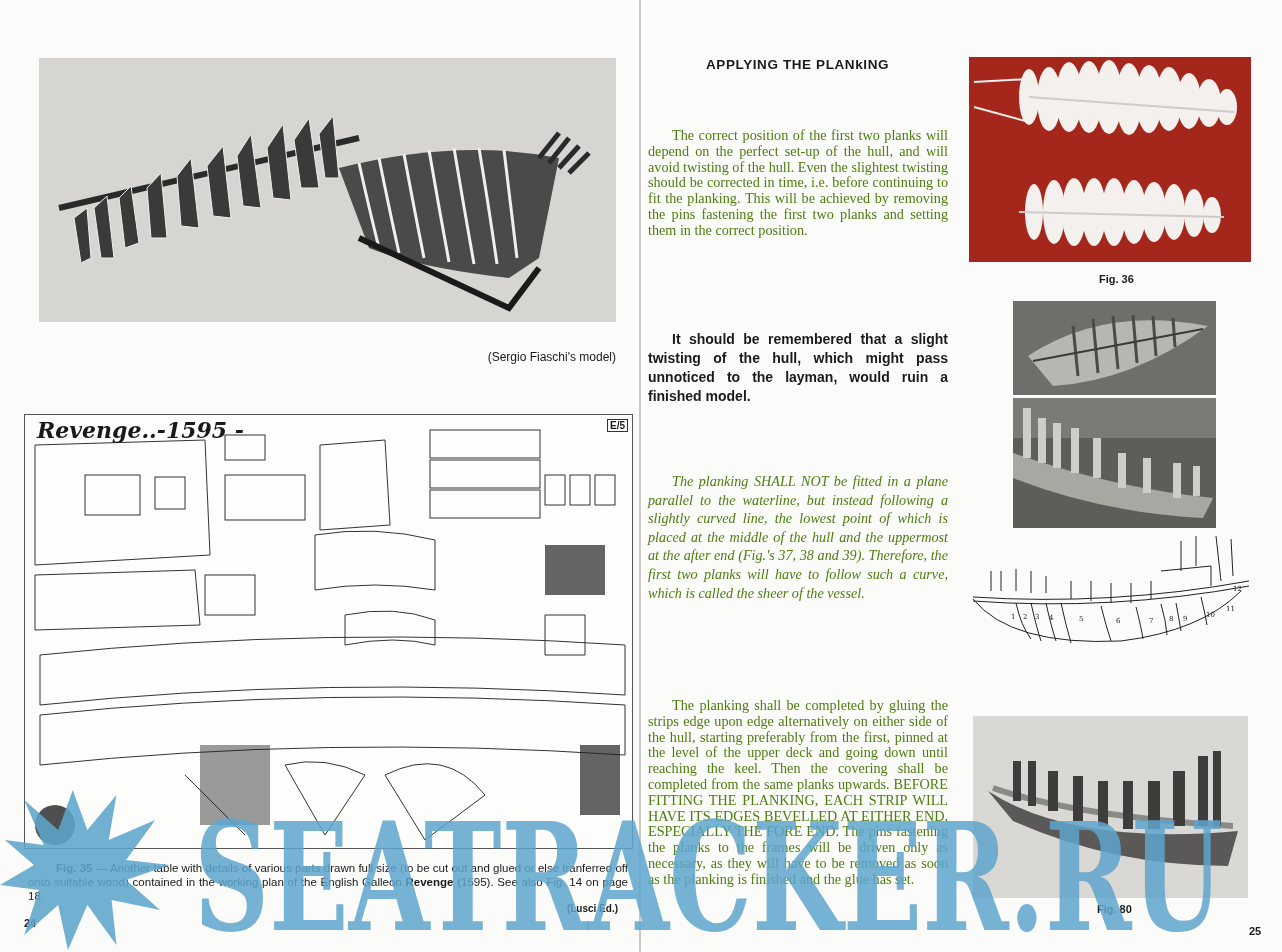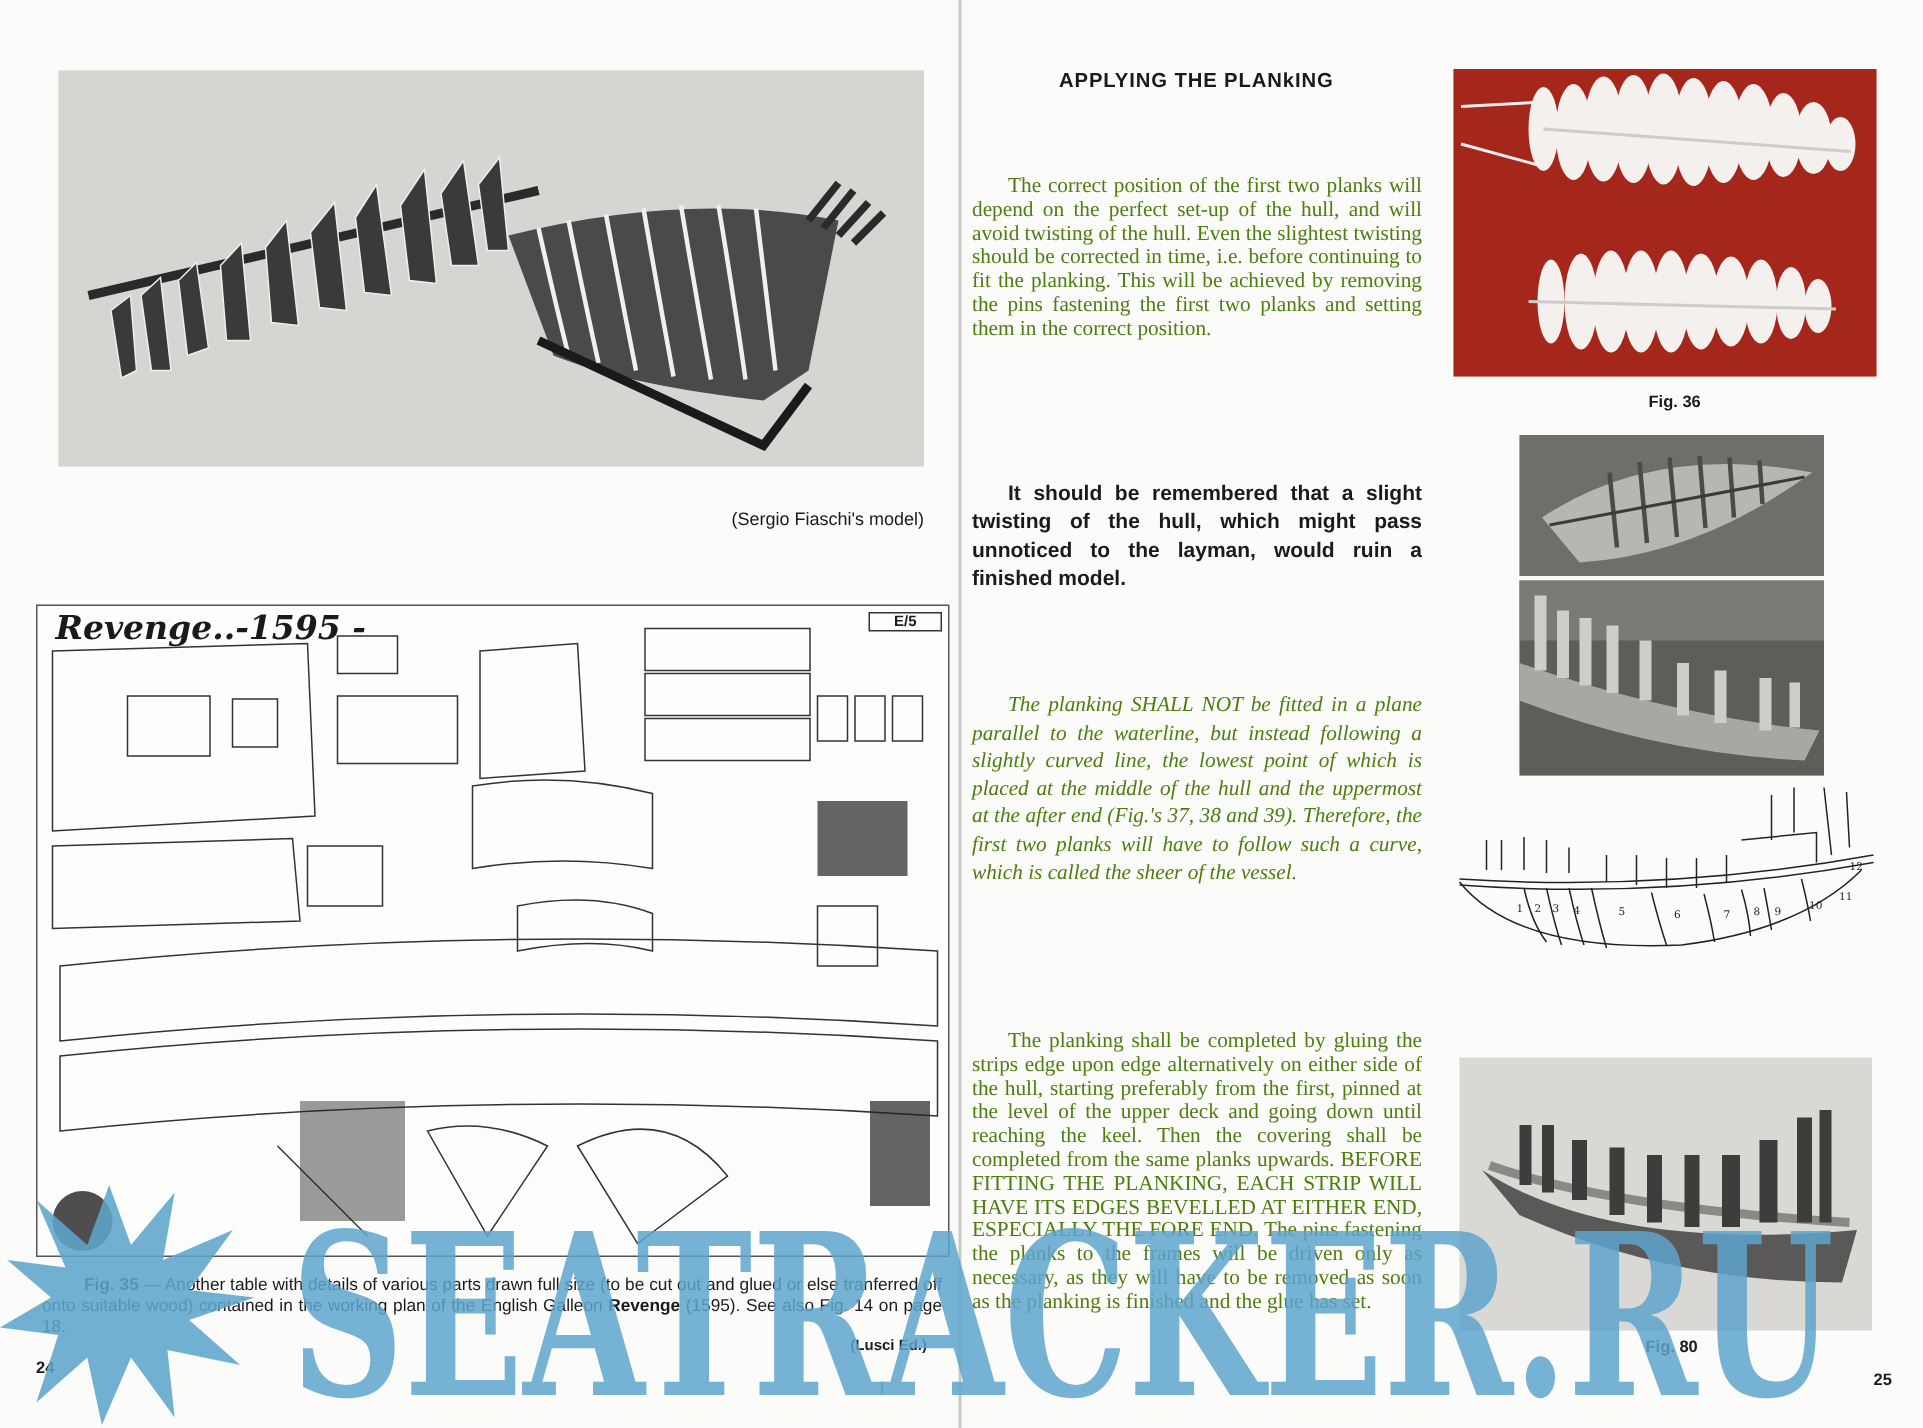--- a/index.html
+++ b/index.html
@@ -1,32 +1,32 @@
 <!DOCTYPE html>
 <html><head>
 <meta charset="utf-8">
 <style>
   html, body { margin:0; padding:0; }
   body { width:1282px; height:952px; background:#fbfbf9; position:relative; overflow:hidden; font-family:"Liberation Sans", sans-serif; color:#1a1a1a; }
-  .page { position:absolute; top:4px; height:716px; }
+  .page { position:absolute; top:15px; height:716px; }
   .page-left { left:0; width:640px; }
   .page-right { left:641px; width:641px; }
   .gutter { position:absolute; left:639px; top:0; width:2px; height:952px; background:#c9c9c6; }
 
   
   .fig34 { position:absolute; left:39px; top:43px; width:577px; height:264px; background:#d4d3cf; overflow:hidden; }
   .fig34 svg { width:100%; height:100%; display:block; }
   .cap34 { position:absolute; left:56px; top:318px; width:560px; font-size:11.5px; letter-spacing:0.2px; }
   .cap34-credit { position:absolute; right:24px; top:335px; font-size:12px; font-weight:normal; }
 
   
   .fig35 { position:absolute; left:24px; top:399px; width:607px; height:433px; background:#fdfdfc; border:1px solid #555; overflow:hidden; }
   .fig35 svg { width:100%; height:100%; display:block; }
   .plan-title { position:absolute; left:12px; top:2px; font-family:"DejaVu Serif", serif; font-size:22px; font-weight:bold; font-style:italic; }
-  .plan-code { position:absolute; right:4px; top:4px; font-size:10px; font-weight:bold; border:1px solid #333; padding:0 16px; }
+  .plan-code { position:absolute; right:4px; top:4px; font-size:10px; font-weight:bold; border:1px solid #333; padding:0 2px; }
   .cap35 { position:absolute; left:28px; top:846px; width:600px; font-size:11.5px; line-height:14px; text-align:justify; text-indent:28px; }
   .cap35-credit { position:absolute; right:22px; top:888px; font-size:10px; font-weight:bold; }
   .pnum-left { position:absolute; left:24px; top:902px; font-size:11px; font-weight:bold; }
 
   
   .heading { position:absolute; left:65px; top:42px; font-size:13.5px; font-weight:bold; letter-spacing:0.6px; }
   .body-text { position:absolute; left:7px; width:300px; font-family:"Liberation Serif", serif; font-size:14.2px; line-height:15.8px; text-align:justify; color:#4d7c0f; }
   .para1 { top:113px; text-indent:24px; }
   .para2 { position:absolute; left:7px; top:315px; width:300px; font-size:14px; font-weight:bold; line-height:19px; text-align:justify; text-indent:24px; }
   .para3 { top:457px; font-style:italic; text-indent:24px; line-height:18.6px; }

